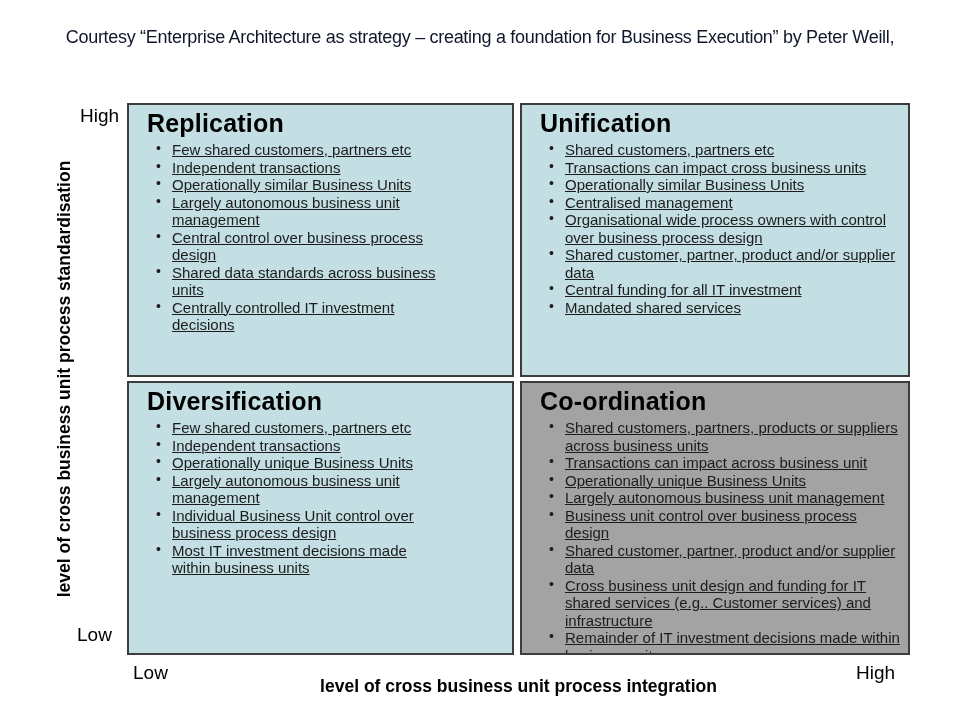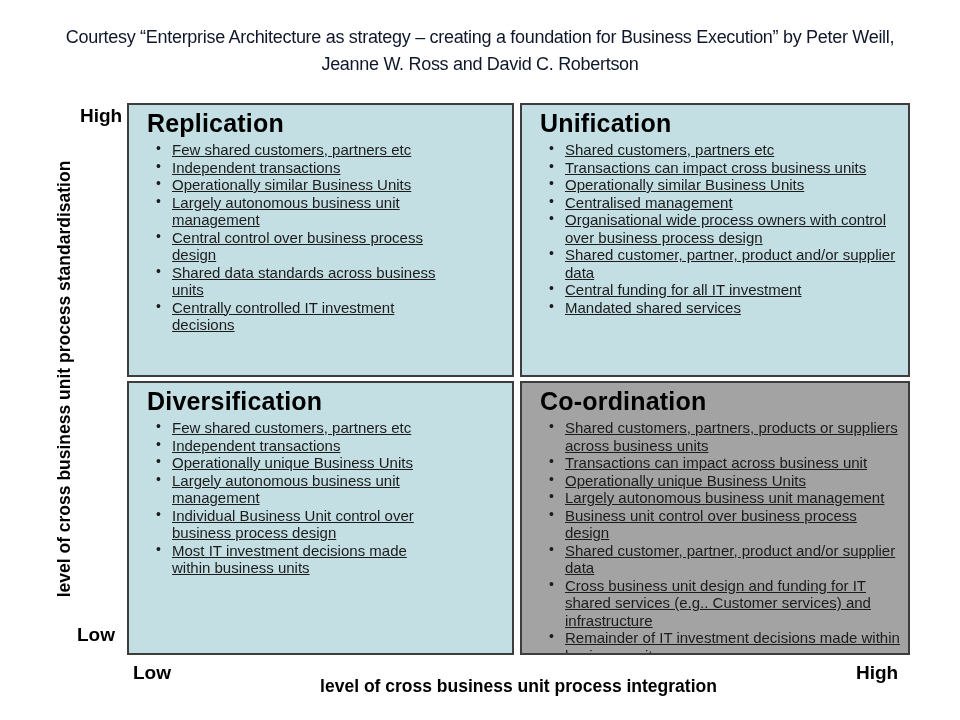--- a/index.html
+++ b/index.html
@@ -62,21 +62,21 @@
   }
   ul.bullets li::before {
     content:"\2022";
     position:absolute;
     left:2px; top:-1px;
     font-size:14px;
     color:#1c1c1c;
   }
   .axis-label {
     position:absolute;
-    font-weight:bold;
+    font-weight:normal;
     font-size:19px;
     color:#000000;
     white-space:nowrap;
   }
   .y-axis-title {
     position:absolute;
     left:64px; top:379px;
     transform:translate(-50%,-50%) rotate(-90deg);
     font-weight:bold;
     font-size:17.5px;
@@ -93,21 +93,20 @@
     color:#000000;
   }
 </style>
 </head>
 <body>
 
 <div class="page">
 
   <div class="caption">
     <div>Courtesy “Enterprise Architecture as strategy – creating a foundation for Business Execution” by Peter Weill,</div>
-    <div>Jeanne W. Ross and David C. Robertson</div>
   </div>
 
   <div class="axis-label" style="left:80px; top:105px;">High</div>
   <div class="y-axis-title">level of cross business unit process standardisation</div>
   <div class="axis-label" style="left:77px; top:624px;">Low</div>
 
   <div class="matrix">
 
     <div class="cell" style="background: rgb(195, 223, 227); border-color: rgb(61, 61, 61);">
       <h2>Replication</h2>

